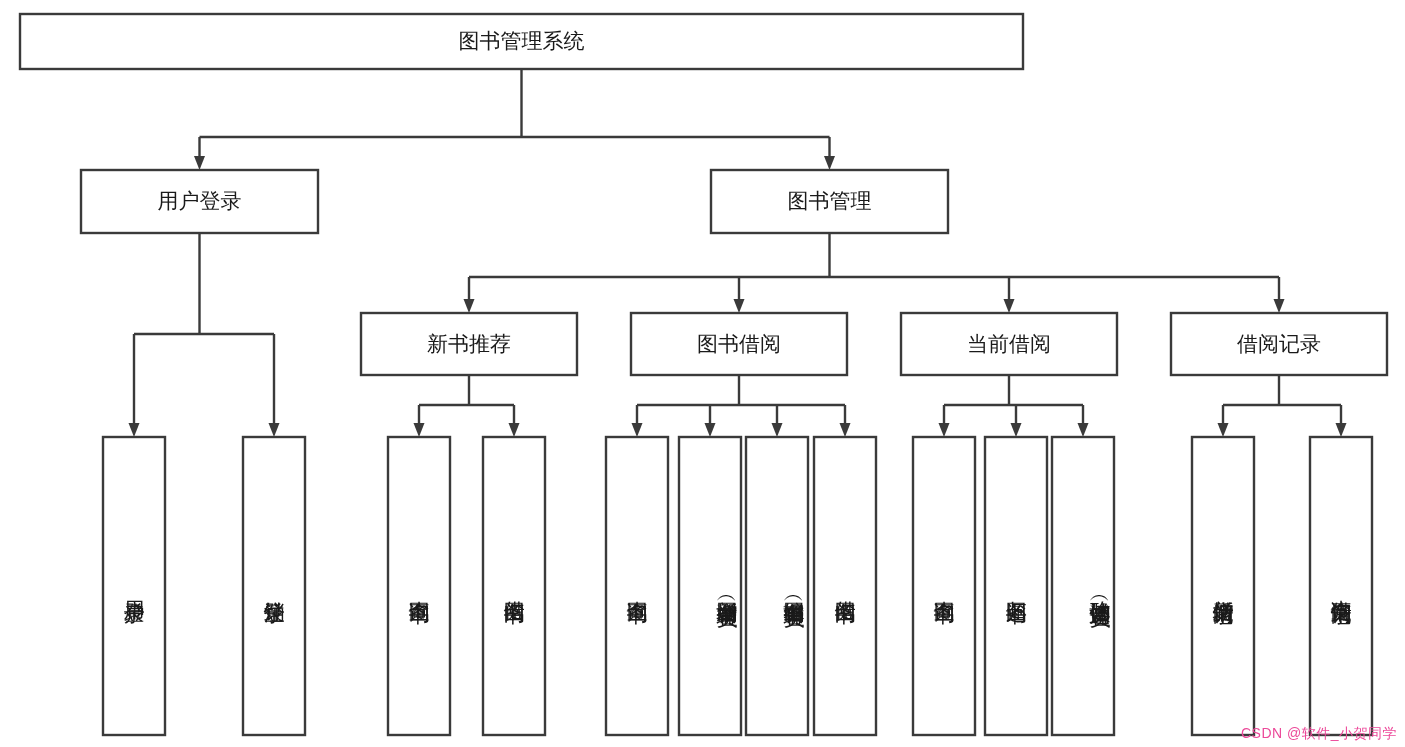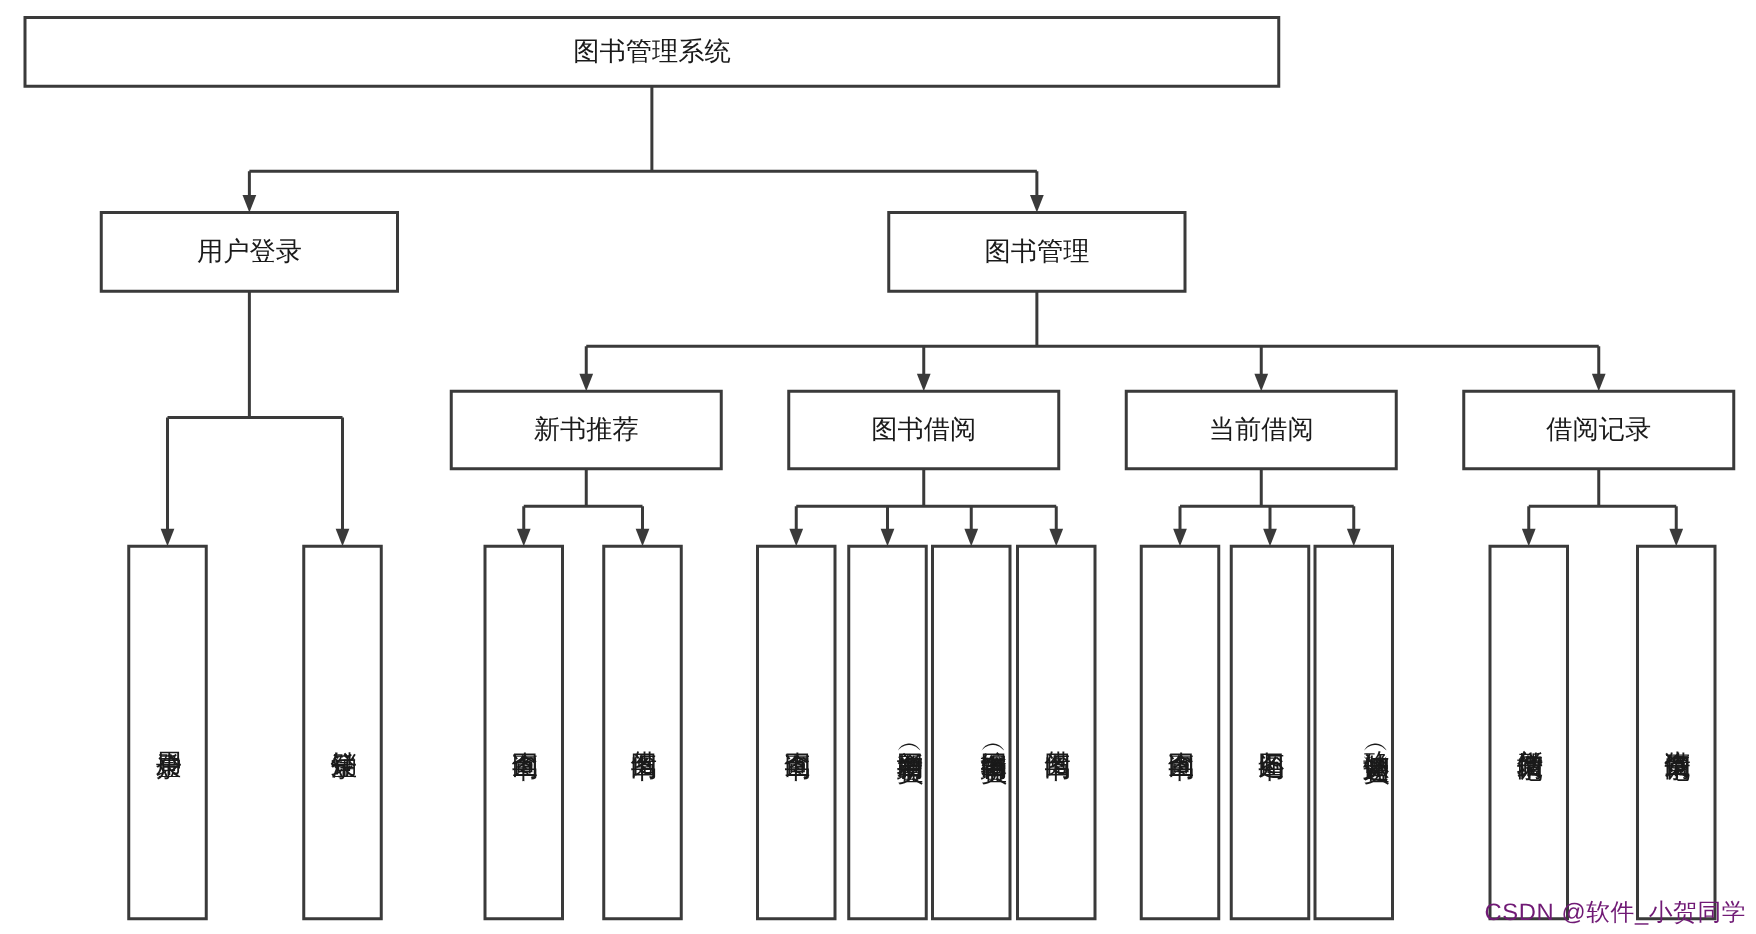--- a/index.html
+++ b/index.html
@@ -60,22 +60,22 @@
     pointer-events: none;
   }
   .leaf-label.center {
     align-items: center;
   }
   .watermark {
     position: absolute;
     right: 8px;
     bottom: 4px;
     font-family: "Liberation Sans", "DejaVu Sans", sans-serif;
-    font-size: 19px;
-    color: #701a75;
+    font-size: 14px;
+    color: #ec4899;
     white-space: nowrap;
     letter-spacing: 0.5px;
     text-align: right;
   }
 </style>
 </head>
 <body>
 
 <svg id="diagram" viewBox="0 0 1405 747">
   <g id="connectors-layer">

